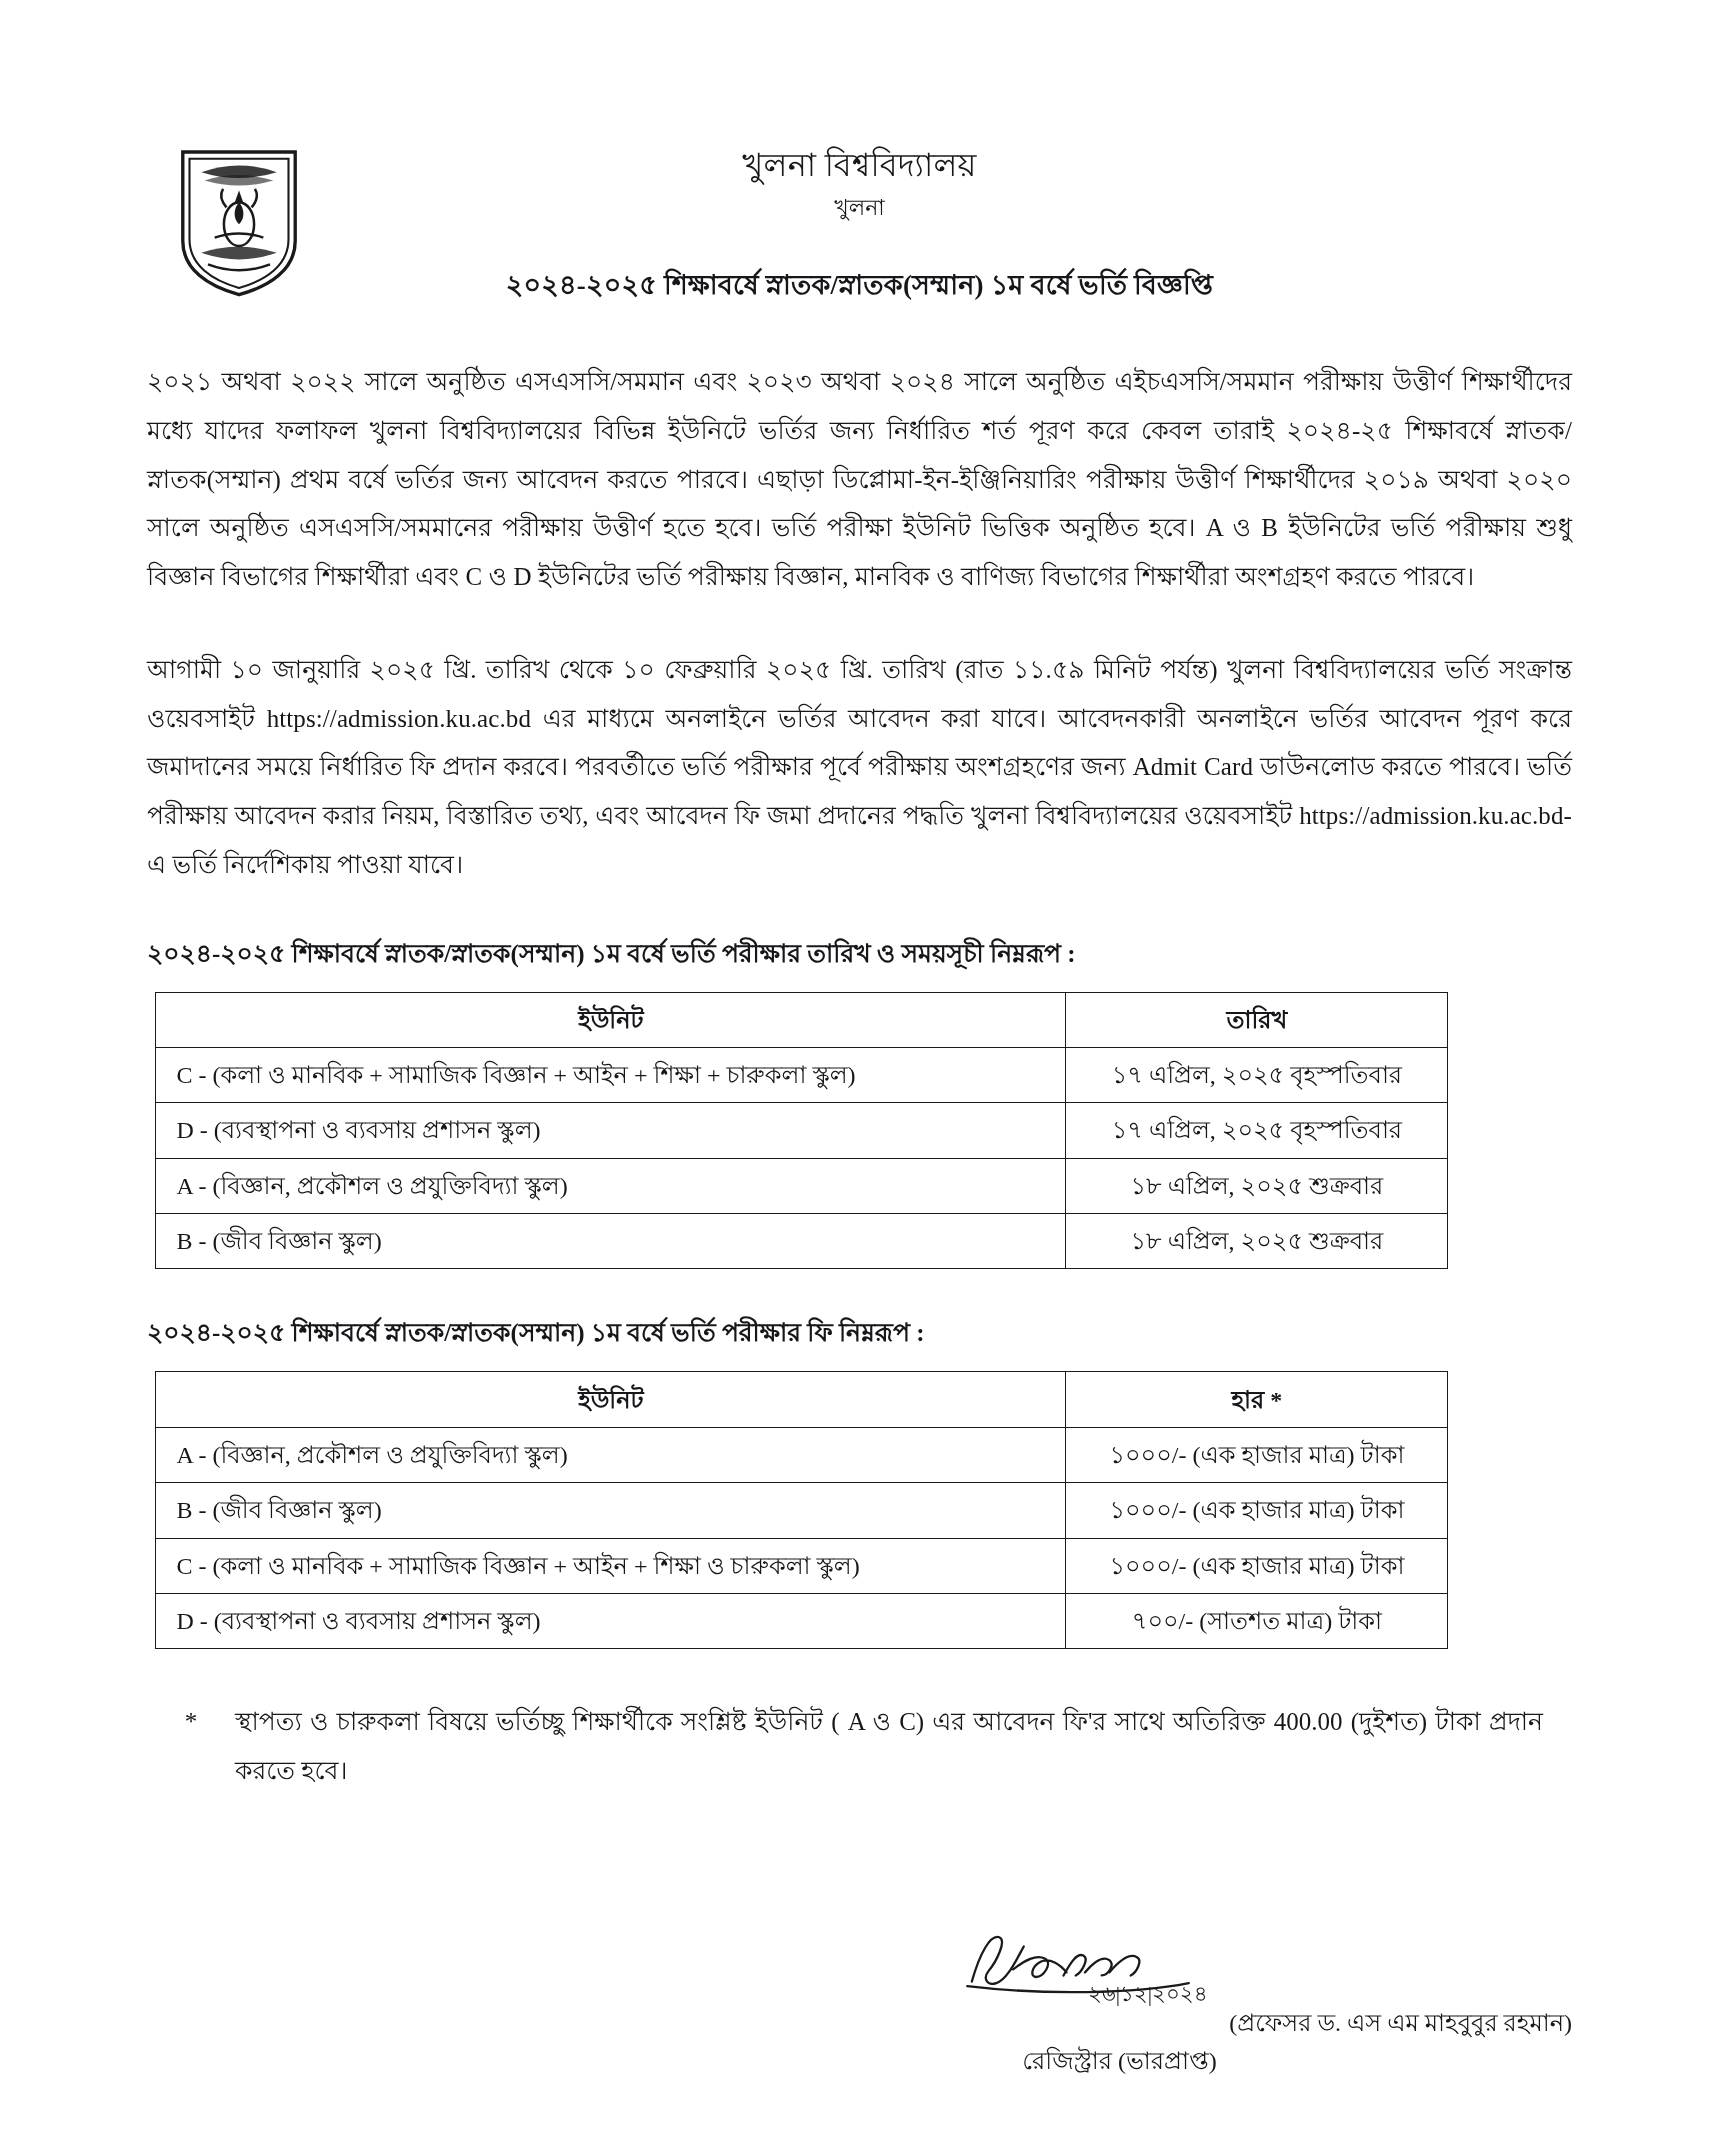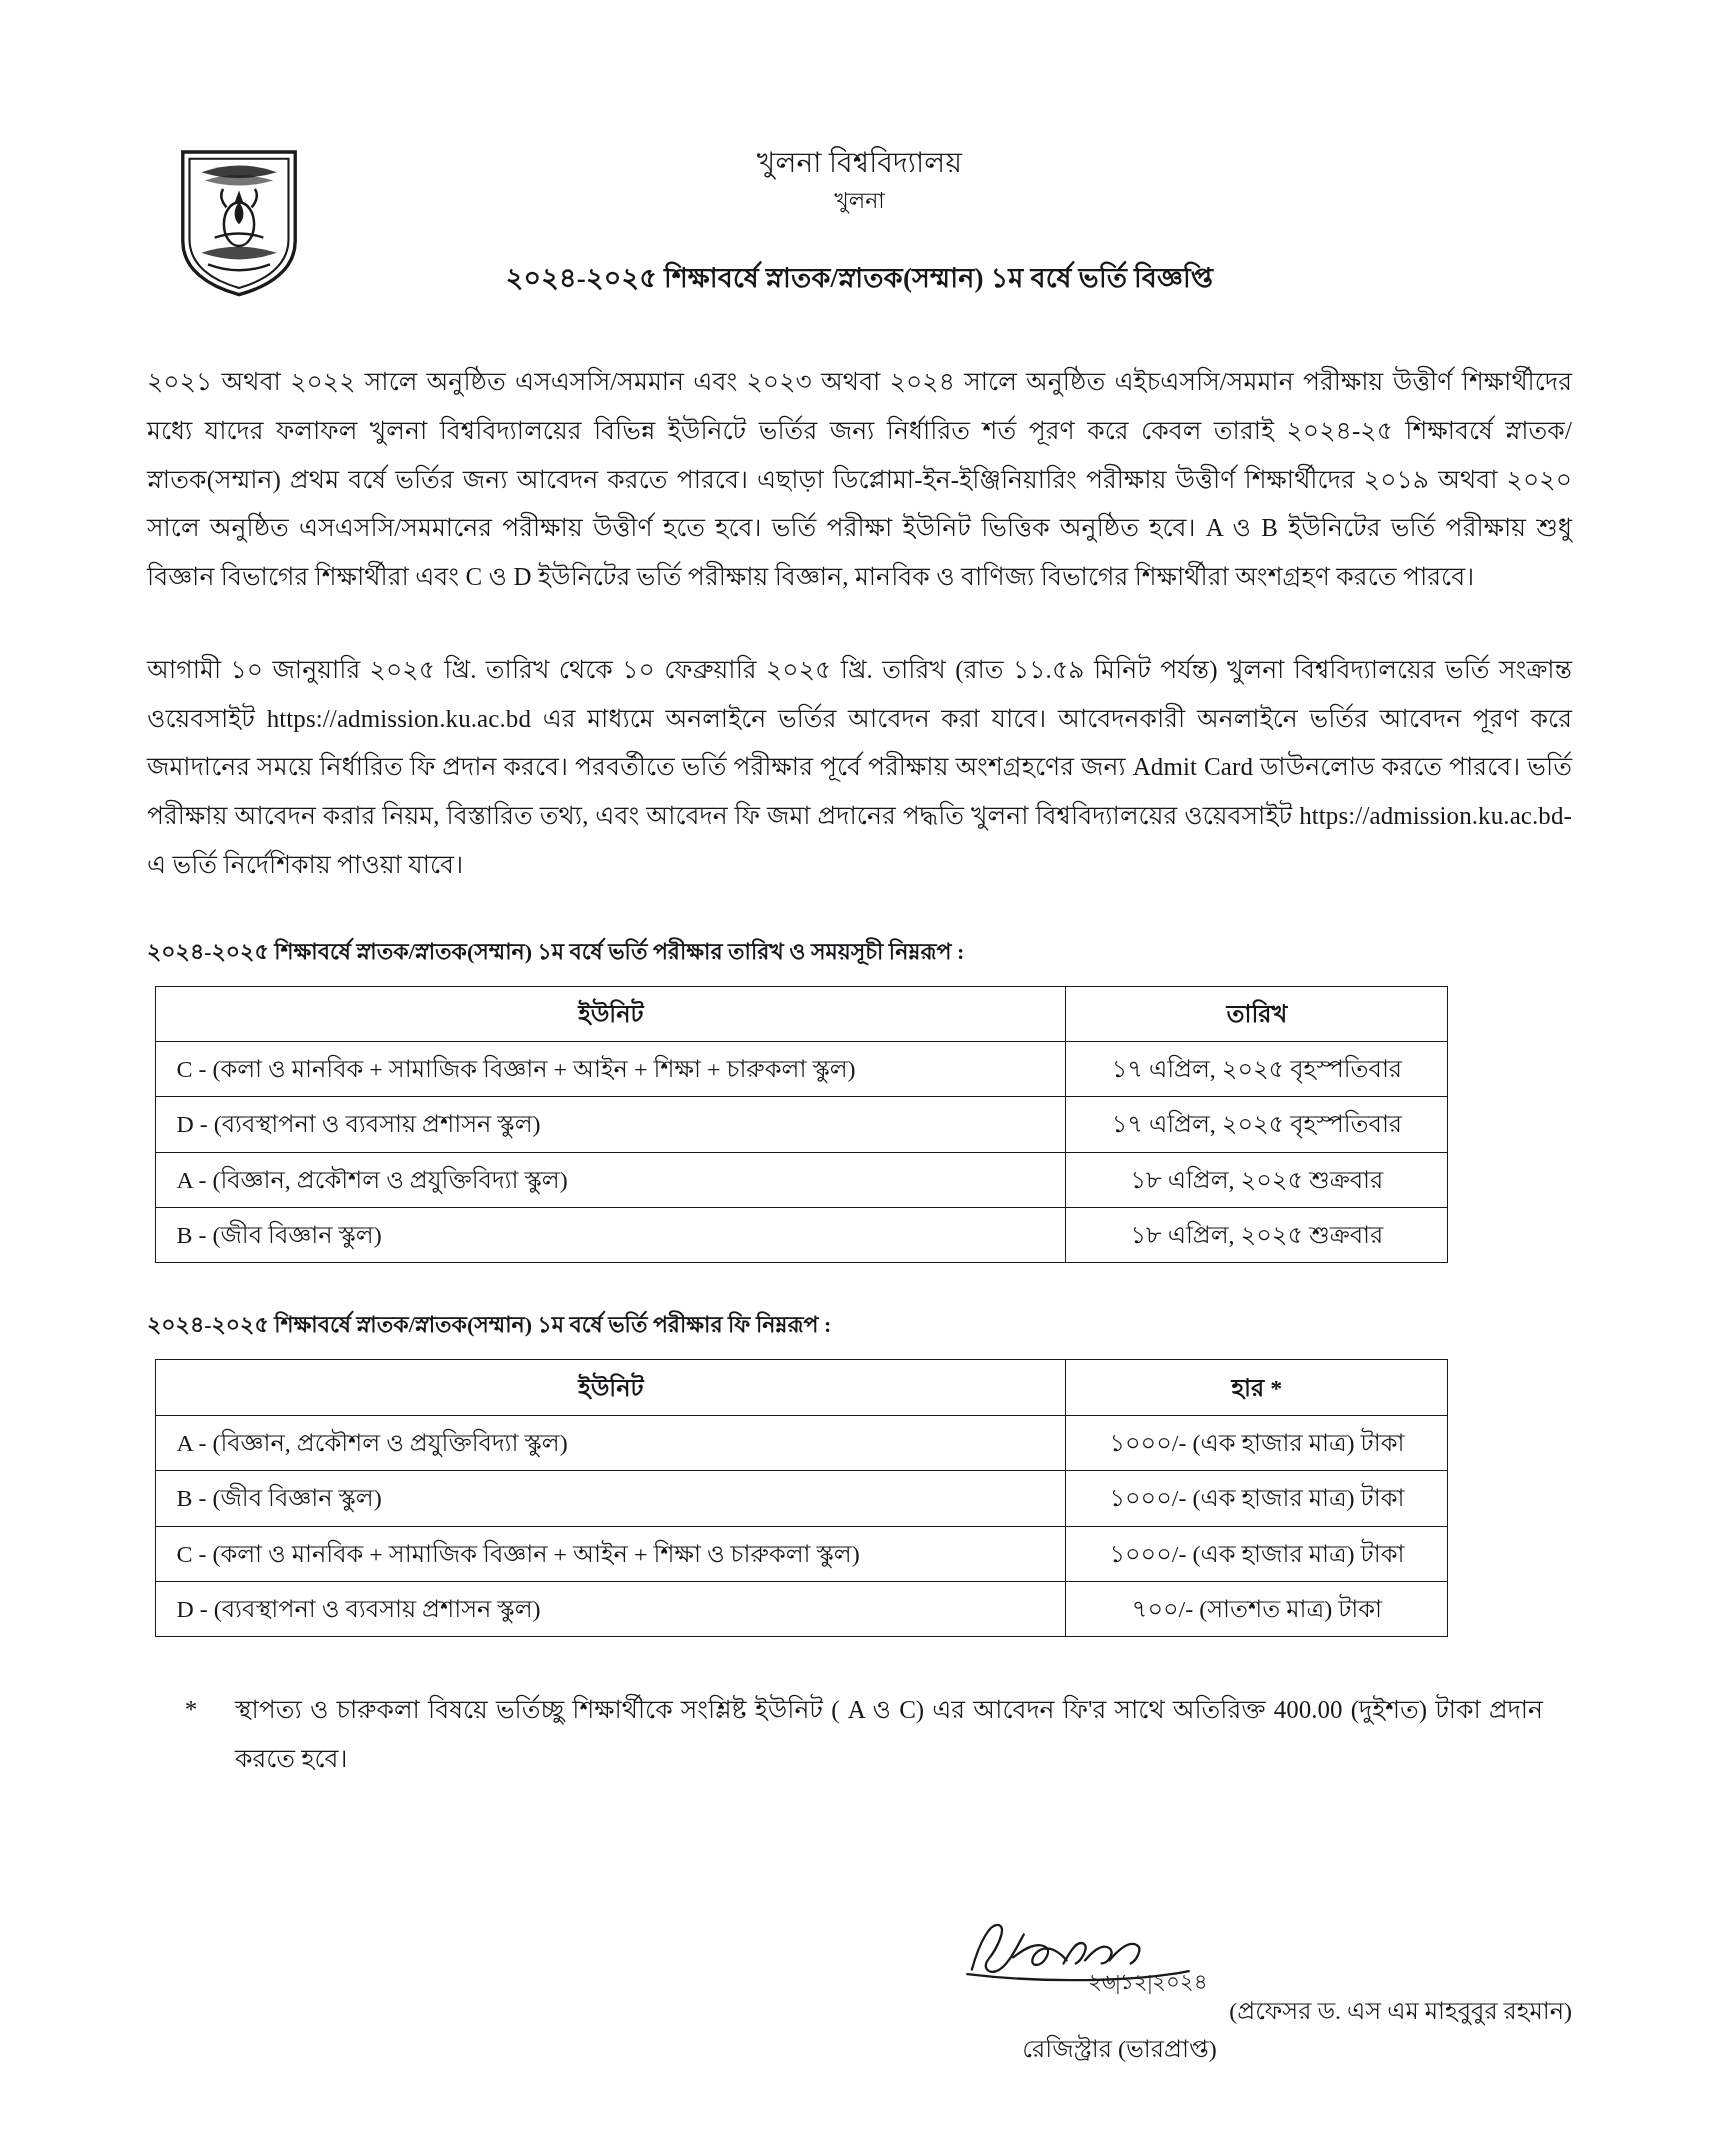--- a/index.html
+++ b/index.html
@@ -34,21 +34,21 @@
     top: 21px;
     width: 126px;
     height: 151px;
   }
   .crest svg { display: block; }
   .heading-block {
     text-align: center;
     padding-top: 15px;
   }
   .uni-name {
-    font-size: 28px;
+    font-size: 32px;
     letter-spacing: 0.3px;
     line-height: 1.55;
   }
   .uni-city {
     font-size: 22px;
     line-height: 1.5;
   }
   .notice-title {
     font-size: 27px;
     margin-top: 40px;
@@ -61,21 +61,21 @@
     font-size: 25px;
     line-height: 1.95;
     text-align: justify;
     text-justify: inter-word;
     margin-top: 39px;
     letter-spacing: 0.1px;
   }
   .para.second { margin-top: 44px; }
 
   .section-title {
-    font-size: 22px;
+    font-size: 25px;
     margin-top: 44px;
     margin-bottom: 15px;
     font-weight: 600;
   }
 
   
   table.notice-table {
     border-collapse: collapse;
     width: 1292px;
     margin: 0 auto 0 8.4px;

